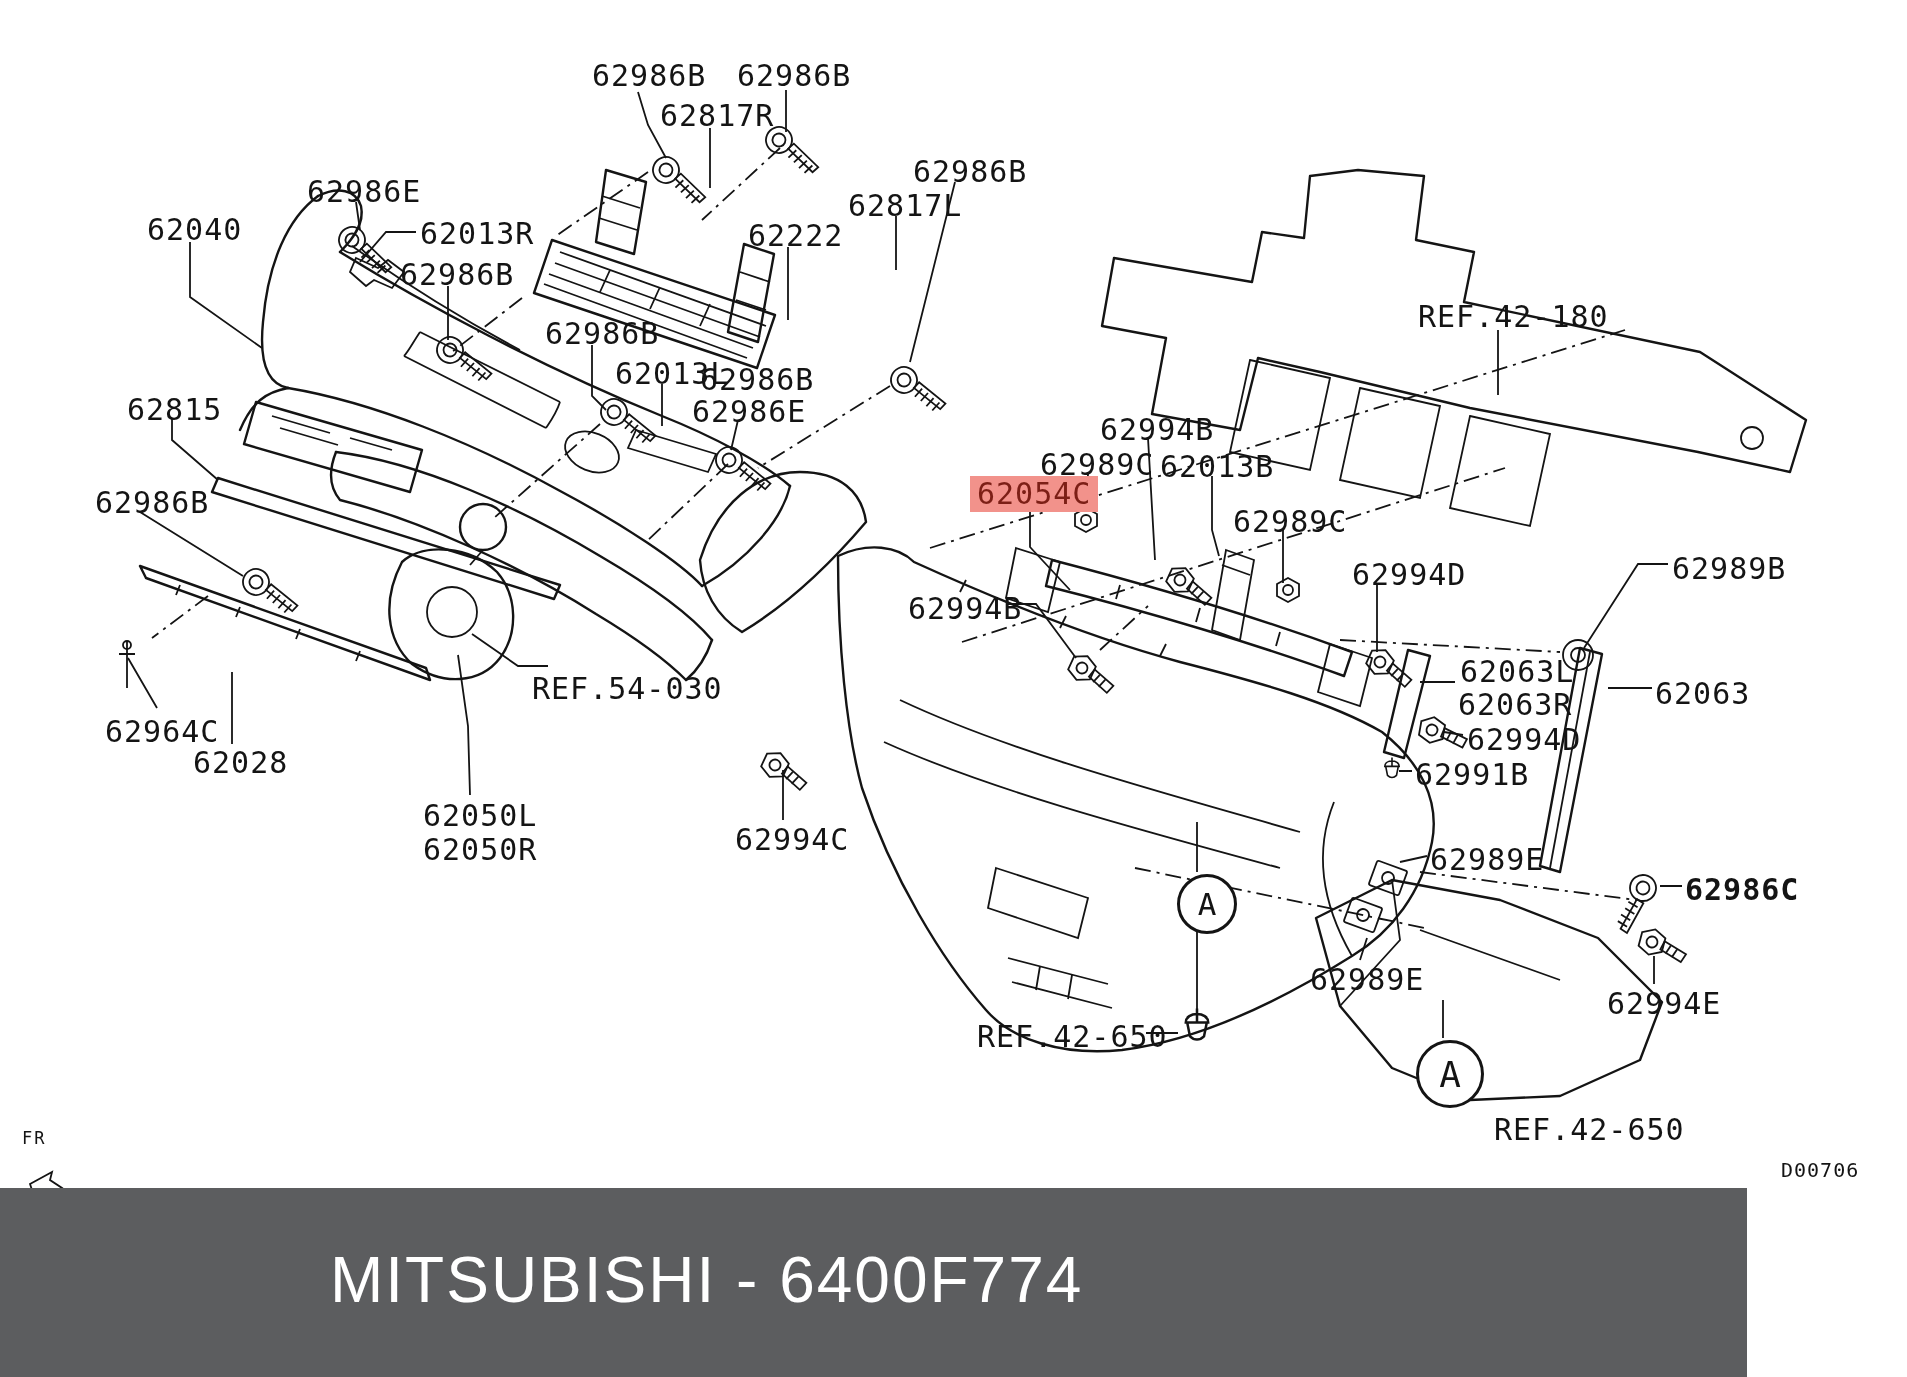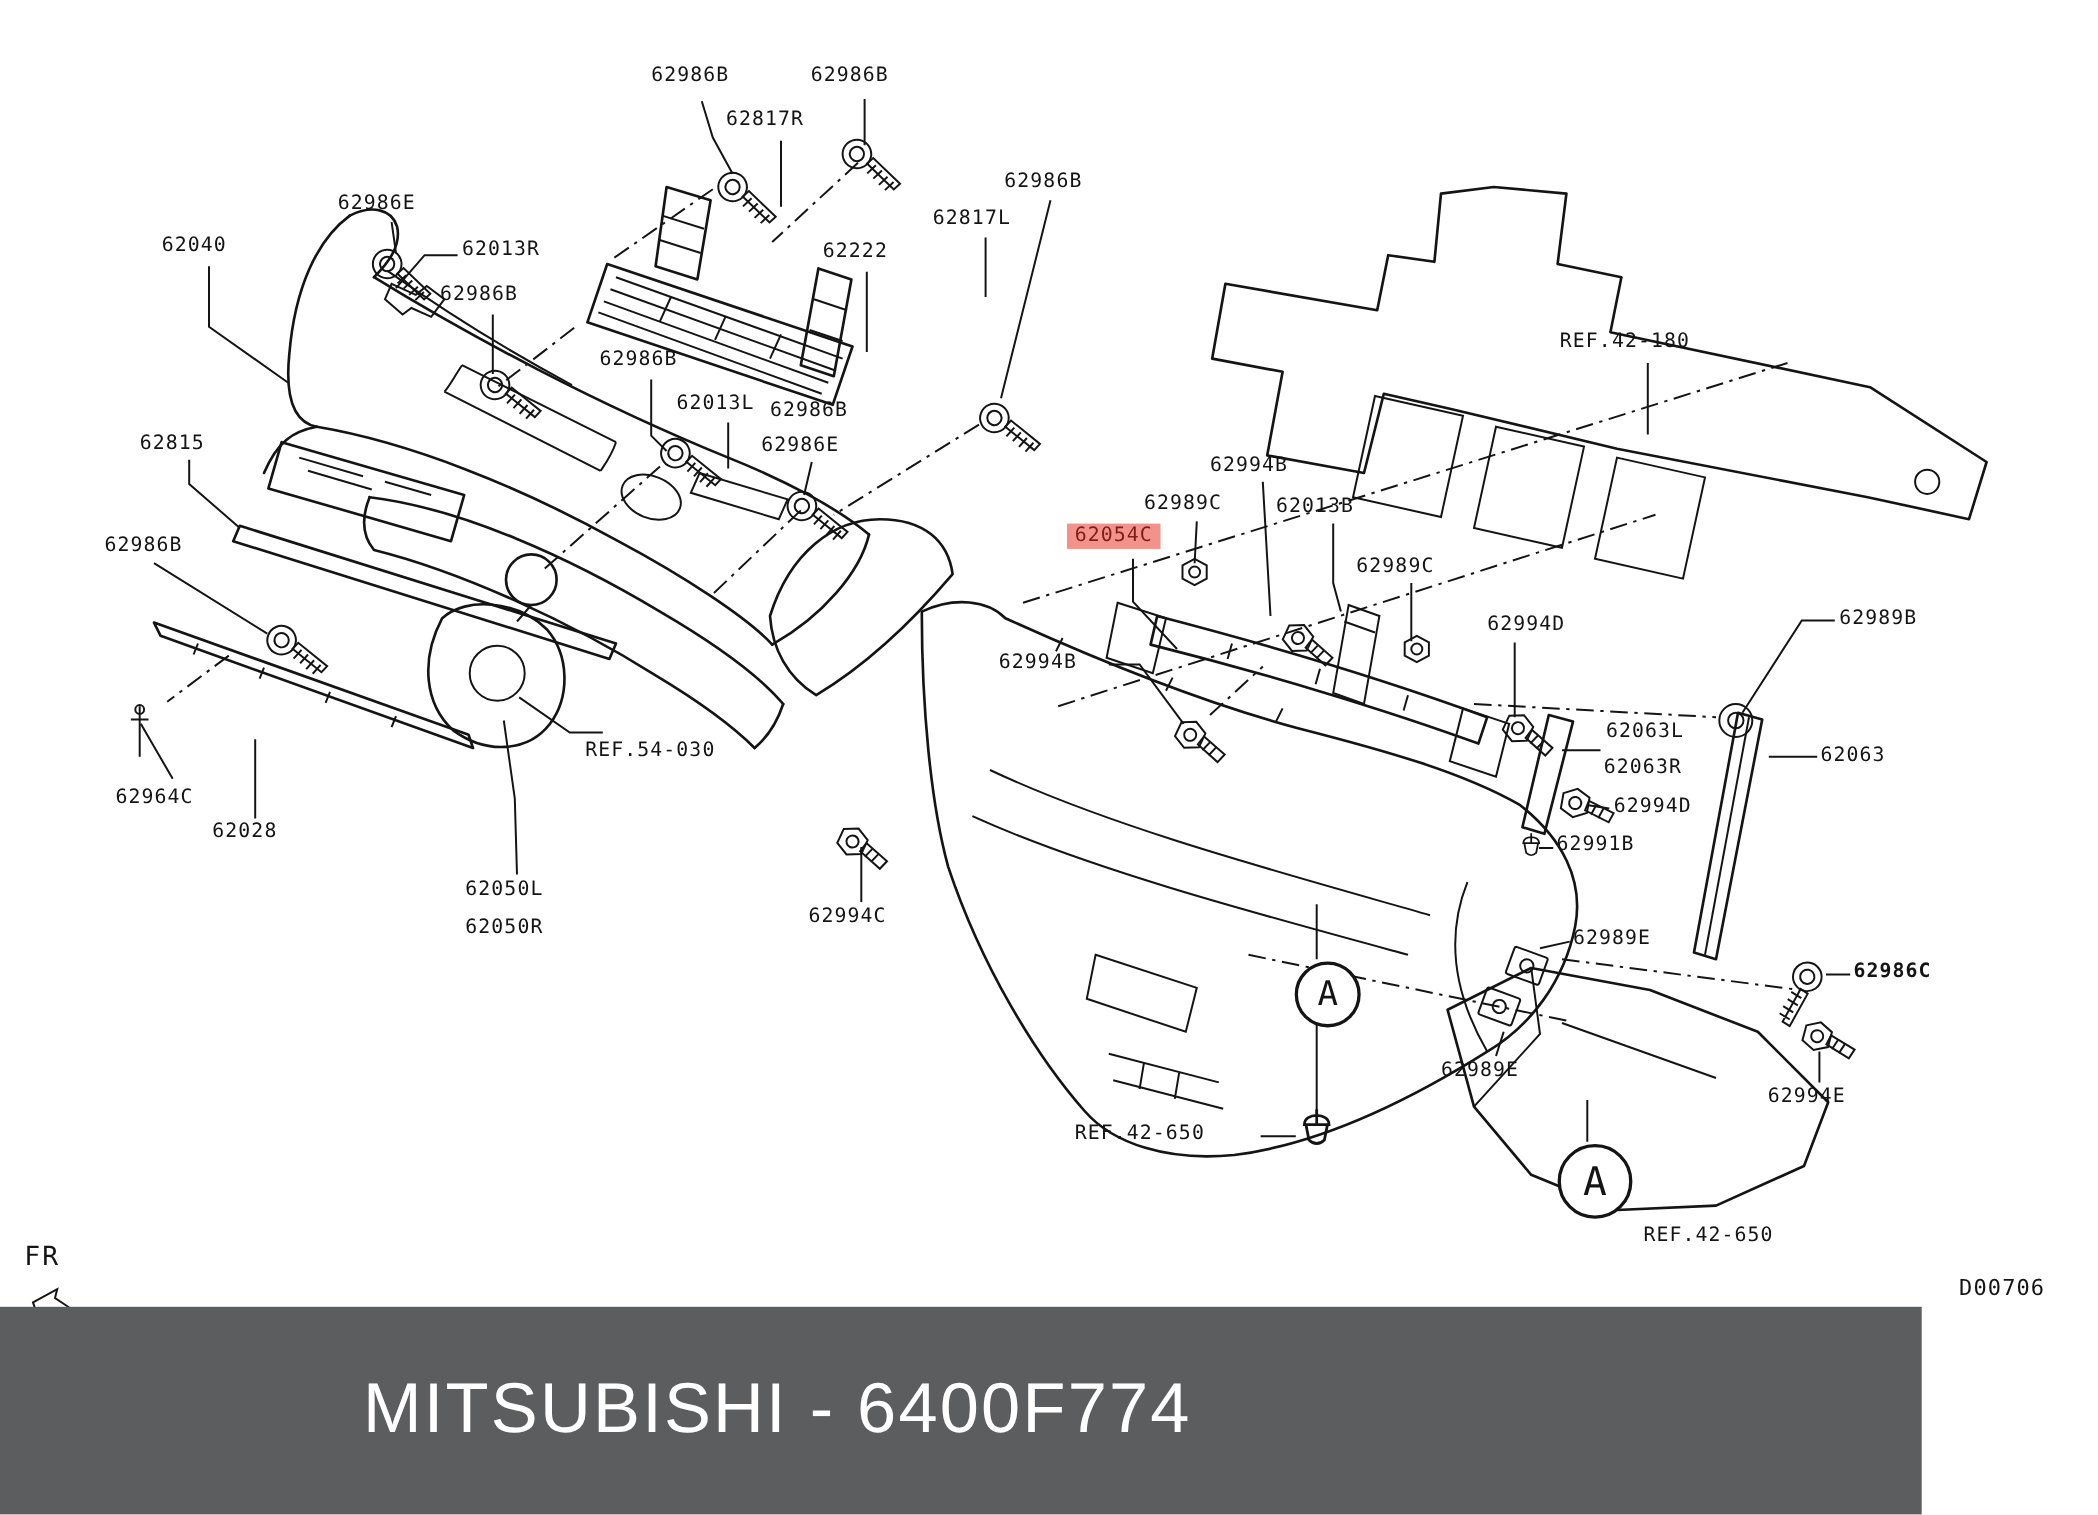--- a/index.html
+++ b/index.html
@@ -3,26 +3,26 @@
 <meta charset="utf-8">
 <style>
   html,body{margin:0;padding:0;background:#fff;}
   .stage{position:relative;width:1907px;height:1377px;background:#ffffff;overflow:hidden;
          font-family:"DejaVu Sans Mono", monospace;}
   svg.art{position:absolute;left:0;top:0;}
   .ln{fill:none;stroke:#141414;stroke-width:2.4;stroke-linecap:round;stroke-linejoin:round;}
   .thin{fill:none;stroke:#141414;stroke-width:1.8;}
   .dash{fill:none;stroke:#141414;stroke-width:1.8;stroke-dasharray:16 6 3 6;}
   #labels{position:absolute;left:0;top:0;width:100%;height:100%;}
-  .plabel{position:absolute;font-size:18px;letter-spacing:1px;color:#141414;white-space:pre;line-height:1.05;}
+  .plabel{position:absolute;font-size:30px;letter-spacing:1px;color:#141414;white-space:pre;line-height:1.05;}
   .plabel.hl{background:var(--hl-bg,#F2928B);color:var(--hl-fg,#7C1F16);padding:2px 7px;margin-left:-7px;margin-top:-2px;}
   .callout{position:absolute;border:3px solid #141414;border-radius:50%;display:flex;
            align-items:center;justify-content:center;color:#141414;background:#fff;
            font-family:"DejaVu Sans Mono",monospace;}
-  .frbox{position:absolute;left:22px;top:1128px;color:#141414;font-size:24px;letter-spacing:2px;text-align:center;}
+  .frbox{position:absolute;left:22px;top:1128px;color:#141414;font-size:17px;letter-spacing:2px;text-align:center;}
   .dcode{position:absolute;left:1781px;top:1158px;color:#141414;font-size:20px;letter-spacing:1px;}
   .banner{position:absolute;left:0;top:1188px;width:1747px;height:189px;background:var(--banner-bg,#5C5D5F);}
   .banner .brand{position:absolute;left:330px;top:50%;transform:translateY(-54%);
                  color:var(--banner-fg,#fff);font-family:"Liberation Sans",sans-serif;
                  font-size:64px;letter-spacing:2px;white-space:pre;}
   .banner .cat{position:absolute;left:1283px;top:50%;transform:translateY(-54%);
                color:var(--banner-fg,#fff);font-family:"Liberation Sans",sans-serif;
                font-size:64px;letter-spacing:2px;white-space:pre;}
 </style>
 </head>

